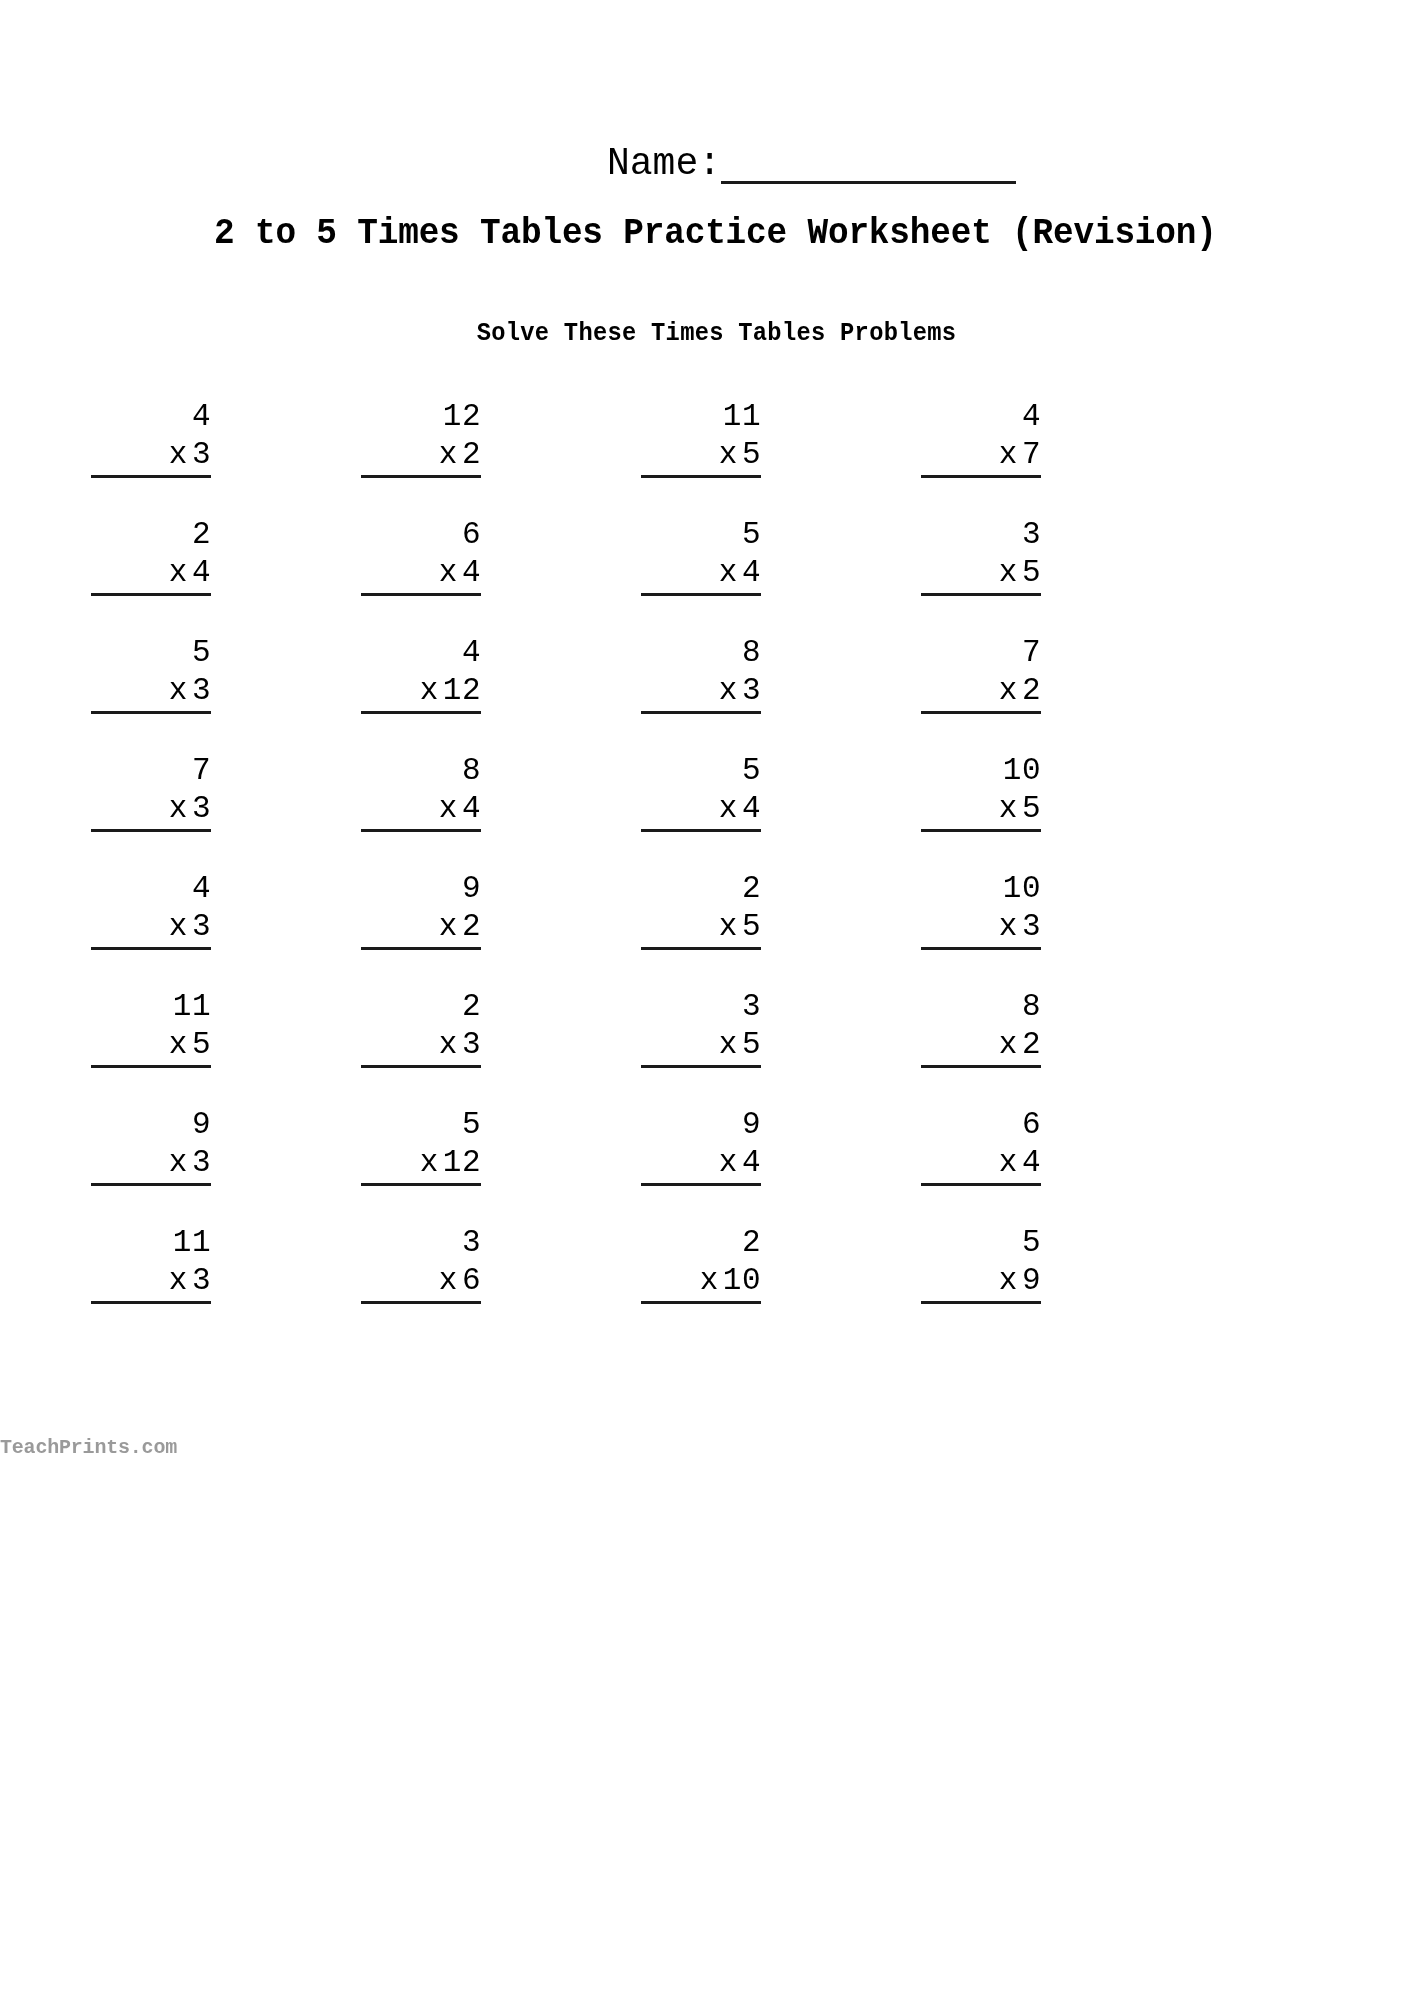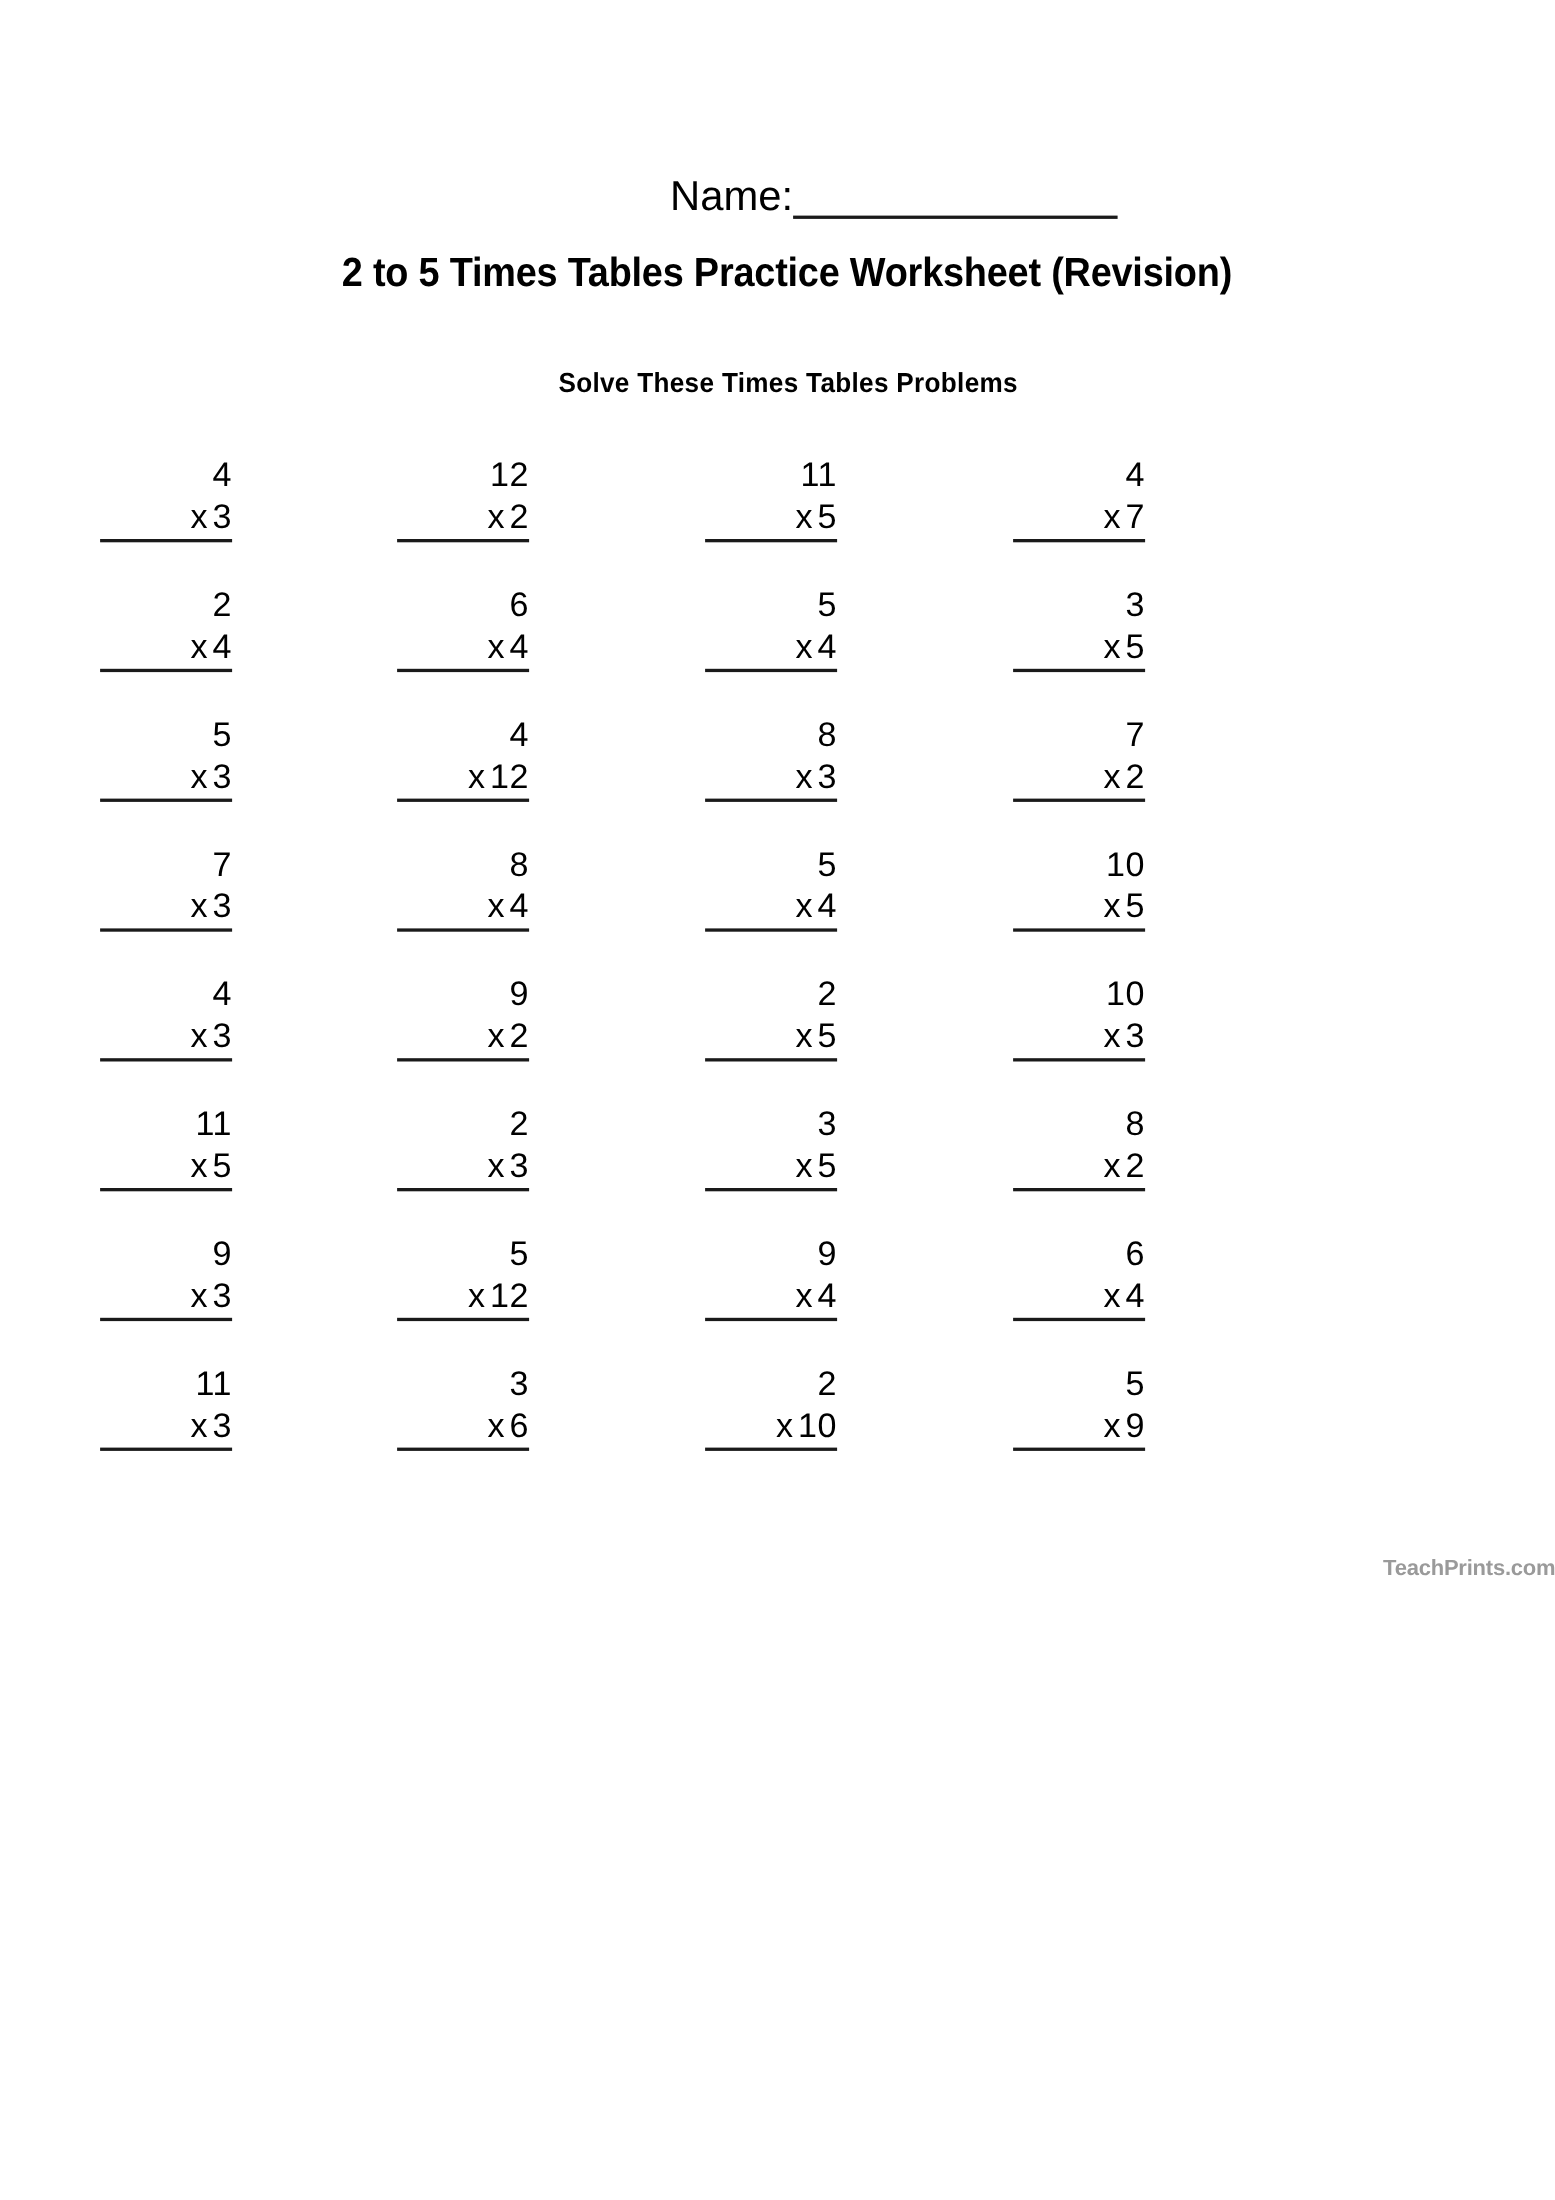--- a/index.html
+++ b/index.html
@@ -11,21 +11,22 @@
   body {
     font-family: "Liberation Sans", sans-serif;
     color: #000000;
   }
   #page {
     position: relative;
     width: 1414px;
     height: 1708px;
     background: #ffffff;
     overflow: hidden;
-    margin: 15px auto;
+    margin: 0 auto;
+    font-family: Liberation Mono, monospace;
   }
 
   
   .name-row {
     position: absolute;
     top: 128px;
     left: 0;
     width: 1414px;
     height: 56px;
     display: flex;
@@ -120,24 +121,24 @@
     white-space: nowrap;
   }
   .operand-bottom {
     padding-top: 1px;
   }
   .op-sign { margin-right: 4px; }
 
   
   .footer-brand {
     position: absolute;
-    top: 1400px;
-    left: 0;
-    width: 1414px;
-    text-align: right;
+    top: 1436px;
+    left: 0;
+    width: 1414px;
+    text-align: left;
     font-size: 20px;
     font-weight: bold;
     letter-spacing: -0.2px;
     color: #9a9a9a;
   }
 </style>
 </head>
 <body>
 
 <div id="page">

